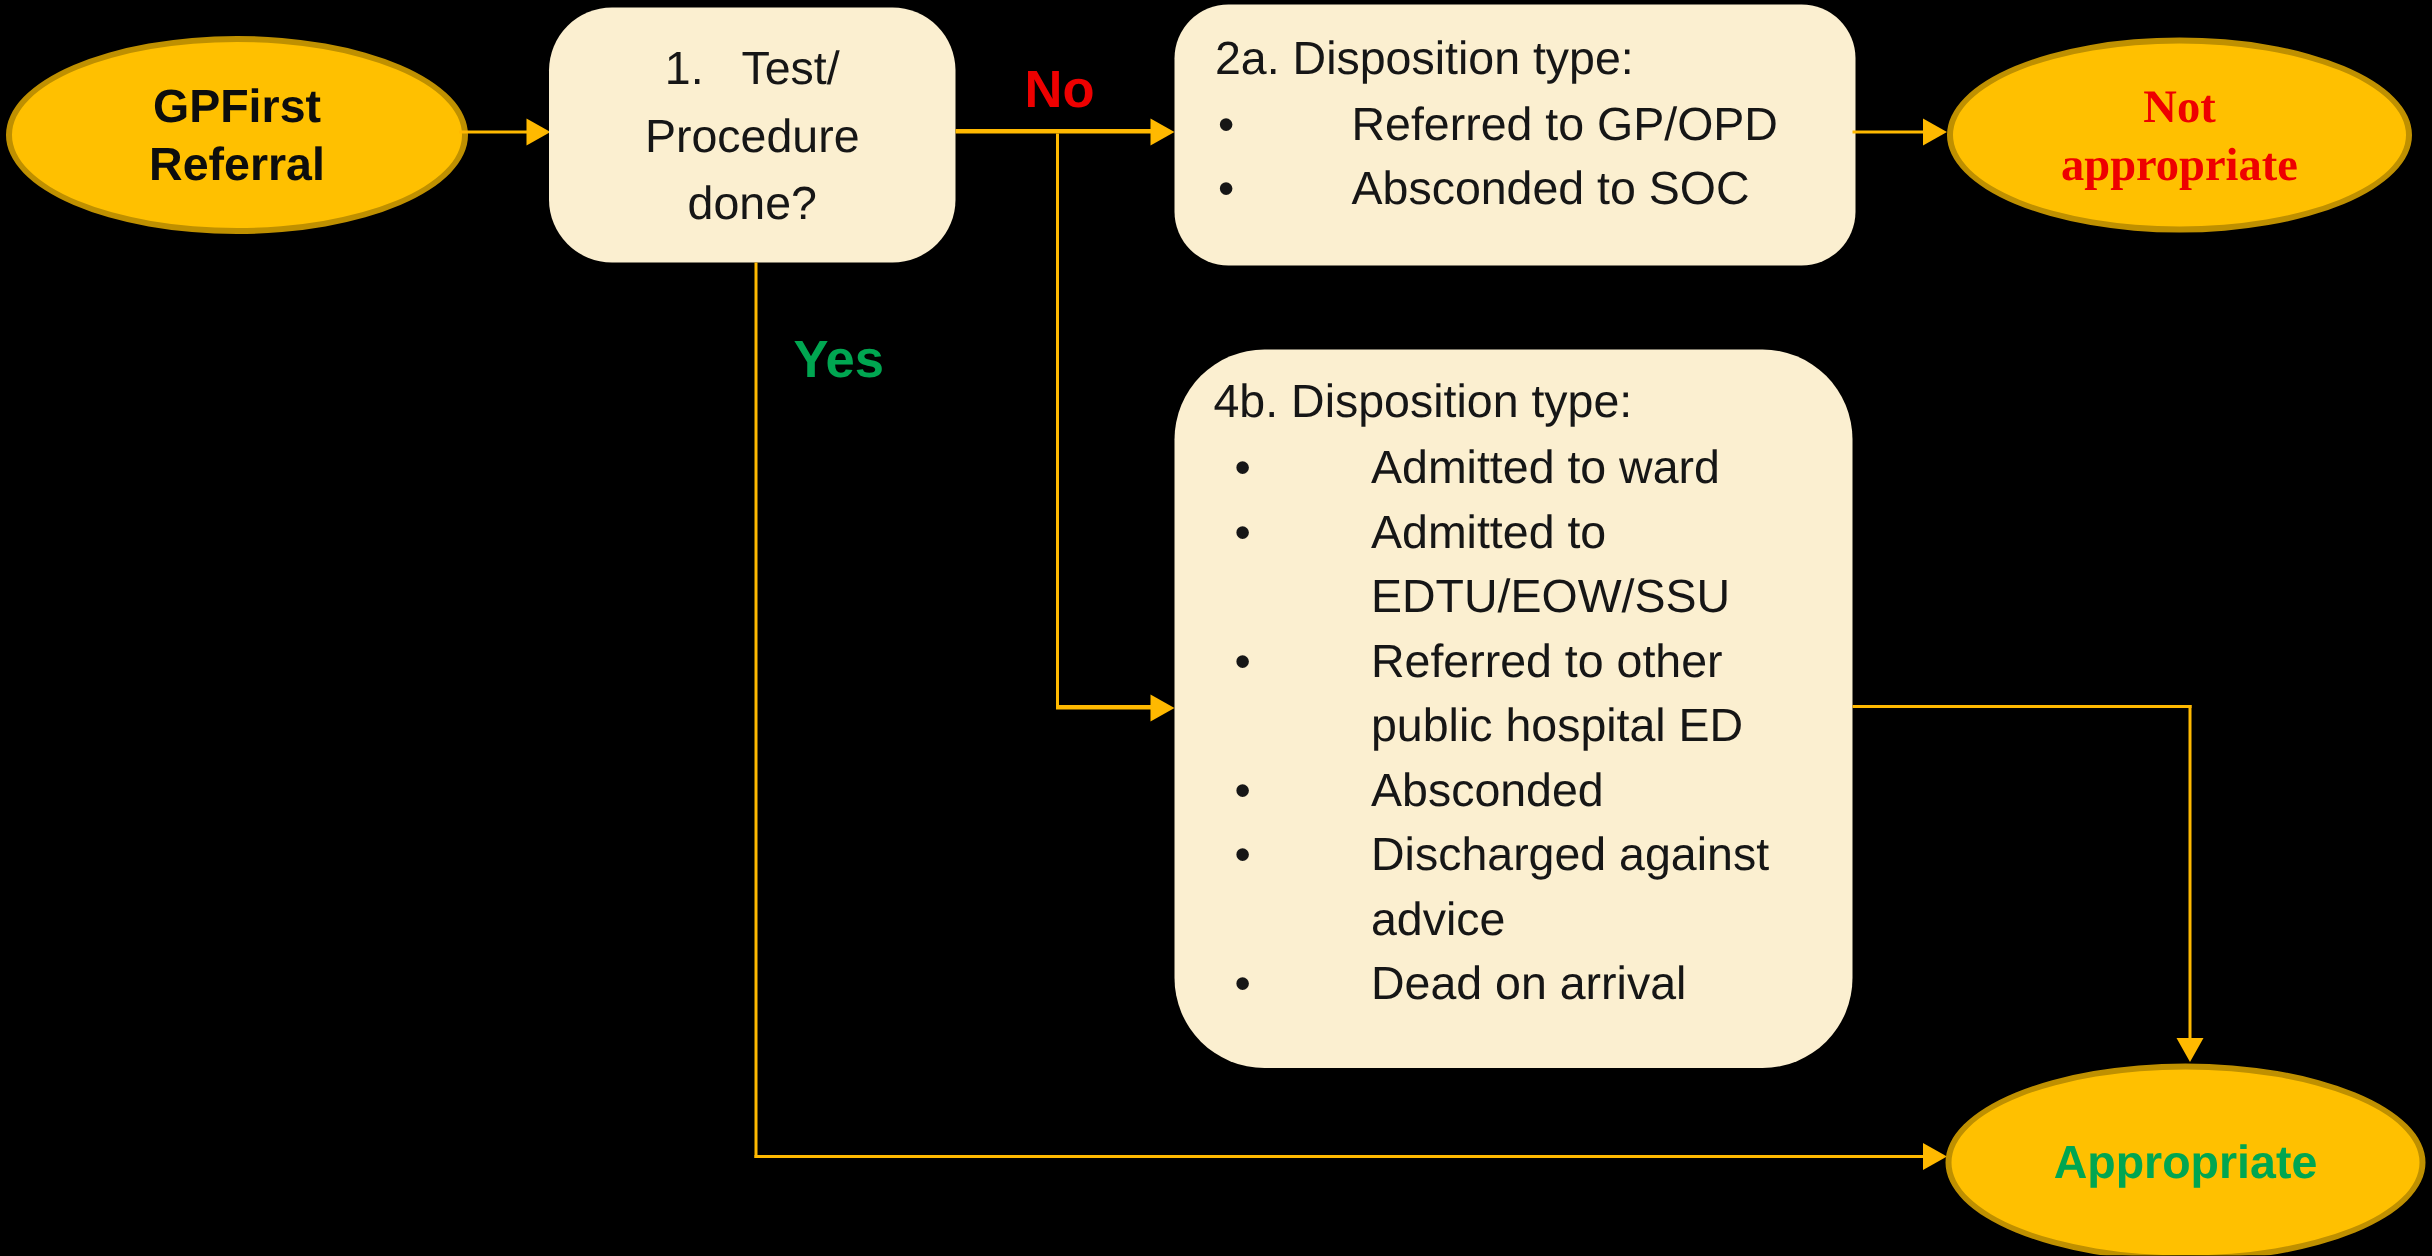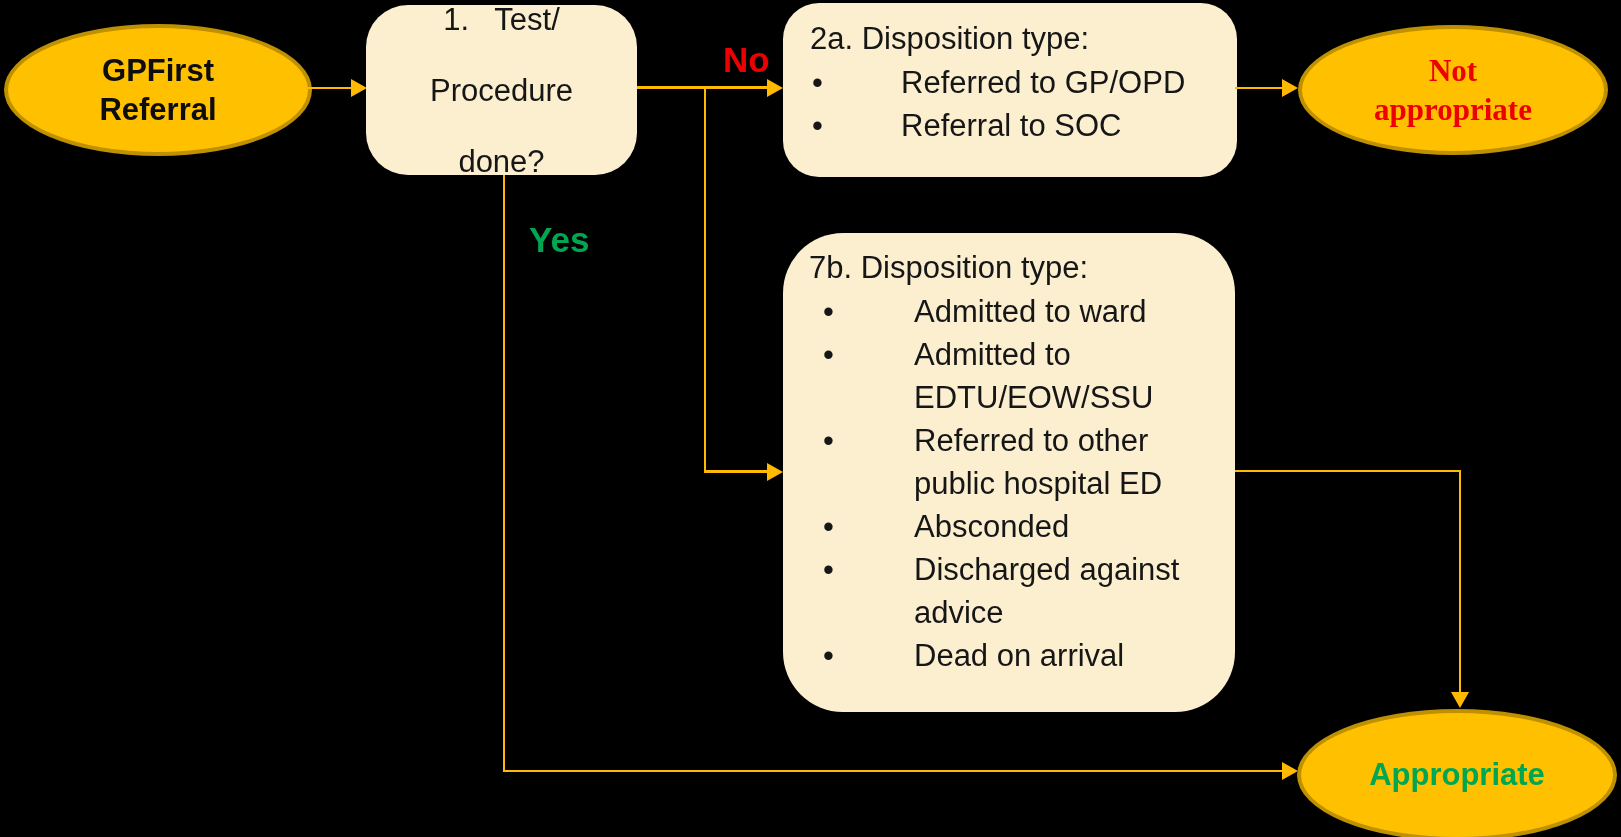--- a/index.html
+++ b/index.html
@@ -21,21 +21,21 @@
   .el-na{left:1298px;top:25px;width:302px;height:122px;font-size:31px;color:var(--red,#EE0000);font-family:Liberation Serif, serif;}
   .el-ap{left:1297px;top:709px;width:312px;height:124px;font-size:31px;color:var(--green,#00A651);}
   
   .pbox{
     position:absolute;background:var(--box-fill,#FBEFD0);color:#161616;
     box-shadow:3px 3px 5px rgba(0,0,0,.5);
   }
   .box-decision{
     left:366px;top:5px;width:271px;height:170px;border-radius:42px;
     display:flex;flex-direction:column;align-items:center;justify-content:center;
-    font-size:31px;line-height:45px;gap:26px;
+    font-size:31px;line-height:45px;
   }
   .box-decision .pre{white-space:pre;}
   .box-2a{left:783px;top:3px;width:452px;height:172px;border-radius:36px;font-size:31px;padding:1px;}
   .box-2b{left:783px;top:233px;width:452px;height:479px;border-radius:60px;font-size:31px;}
   .pbox .inner{padding:13px 18px 0 26px;}
   .pbox .title{line-height:44px;}
   .pbox ul{list-style:none;margin:0;padding:0;}
   .pbox li{display:flex;line-height:43px;}
   .box-2a li .bul{width:54px;flex:0 0 54px;padding-left:2px;}
   .box-2b li .bul{width:56px;flex:0 0 56px;padding-left:14px;}
@@ -43,21 +43,21 @@
   
   .hline,.vline{position:absolute;background:var(--arrow,#FFB900);}
   .arr-r{position:absolute;width:0;height:0;
     border-top:9px solid transparent;border-bottom:9px solid transparent;
     border-left:16px solid var(--arrow,#FFB900);}
   .arr-d{position:absolute;width:0;height:0;
     border-left:9px solid transparent;border-right:9px solid transparent;
     border-top:16px solid var(--arrow,#FFB900);}
   
   .edge-label{position:absolute;font-weight:bold;font-size:35px;line-height:1;}
-  .lbl-no{left:723px;top:42px;color:var(--red,#EE0000);}
+  .lbl-no{left:683px;top:42px;color:var(--red,#EE0000);}
   .lbl-yes{left:529px;top:222px;color:var(--green,#00A651);}
 </style>
 </head>
 <body>
 
 <div class="stage">
 
   <div class="ellipse el-start">
     <span>GPFirst</span>
     <span>Referral</span>
@@ -83,37 +83,37 @@
   <div class="pbox box-2a">
     <div class="inner">
       <div class="title">2a. Disposition type:</div>
       <ul>
         <li>
           <span class="bul">•</span>
           <span class="litext">Referred to GP/OPD</span>
         </li>
         <li>
           <span class="bul">•</span>
-          <span class="litext">Referral to SOC</span>
+          <span class="litext">Absconded to SOC</span>
         </li>
       </ul>
     </div>
   </div>
 
   <div class="hline" style="left:1235px;top:87px;width:48px;height:2px;"></div>
   <div class="arr-r" style="left:1282px;top:79px;"></div>
 
   <div class="ellipse el-na">
     <span>Not</span>
     <span>appropriate</span>
   </div>
 
   <div class="pbox box-2b">
     <div class="inner">
-      <div class="title">7b. Disposition type:</div>
+      <div class="title">4b. Disposition type:</div>
       <ul>
         <li>
           <span class="bul">•</span>
           <span class="litext">Admitted to ward</span>
         </li>
         <li>
           <span class="bul">•</span>
           <span class="litext">Admitted to EDTU/EOW/SSU</span>
         </li>
         <li>

